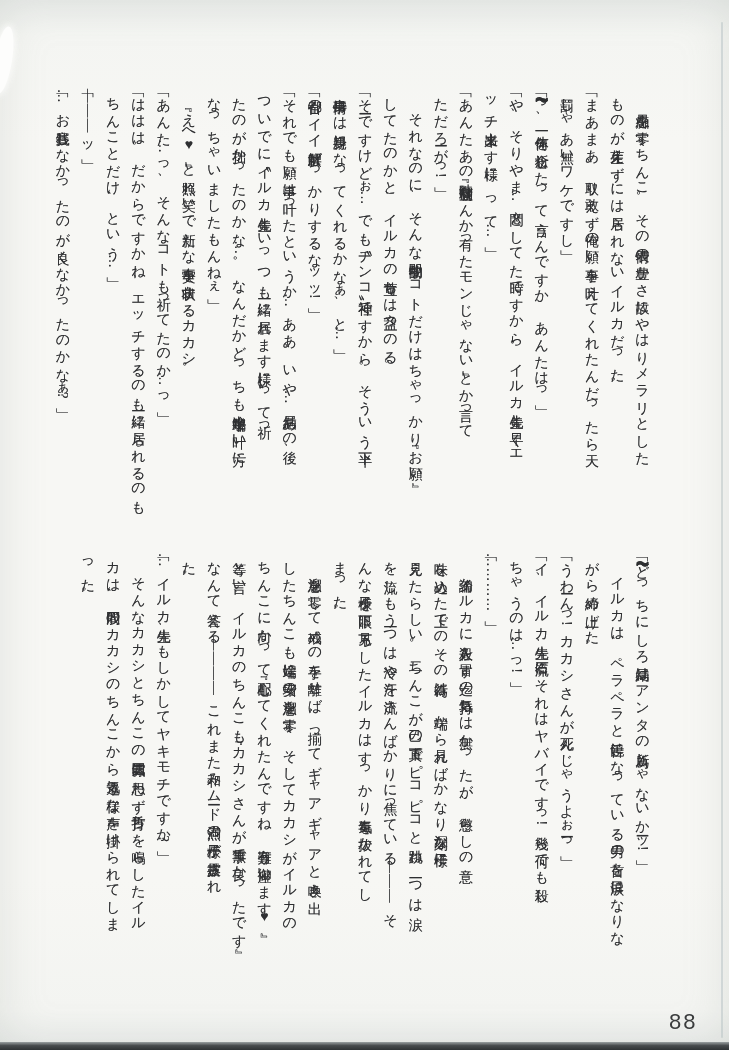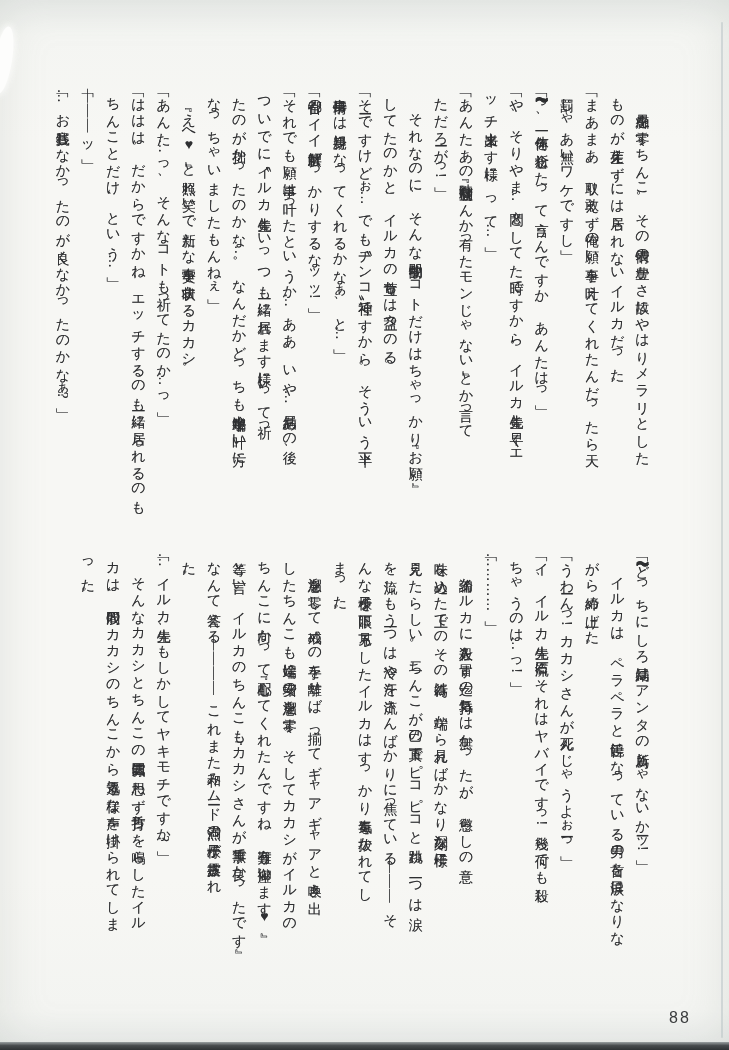--- a/index.html
+++ b/index.html
@@ -23,21 +23,21 @@
     color:#2e2f31;
     letter-spacing:0.8px;
     text-shadow: 0 0 0.5px rgba(70,70,72,0.55);
   }
   #block-top    { top:88px;  height:452px; }
   #block-bottom { top:552px; height:452px; }
   .vblock p { margin:0; line-height:25.2px; white-space:nowrap; }
   #page-number {
     position:absolute; left:669px; top:1009px;
     font-family:"Liberation Sans","DejaVu Sans",sans-serif;
-    font-size:16px; letter-spacing:2px; color:#3a3c3d;
+    font-size:22px; letter-spacing:2px; color:#3a3c3d;
   }
   #scan-bottom-edge {
     position:absolute; left:0; right:0; bottom:0; height:8px;
     background: linear-gradient(180deg, #9aa0a1 0%, #474b4d 45%, #2f3335 100%);
   }
   #scan-right-edge-line {
     position:absolute; top:22px; bottom:12px; left:721px; width:2px;
     background: rgba(186,197,199,0.55); border-radius:2px;
   }
   #scan-corner-notch {

